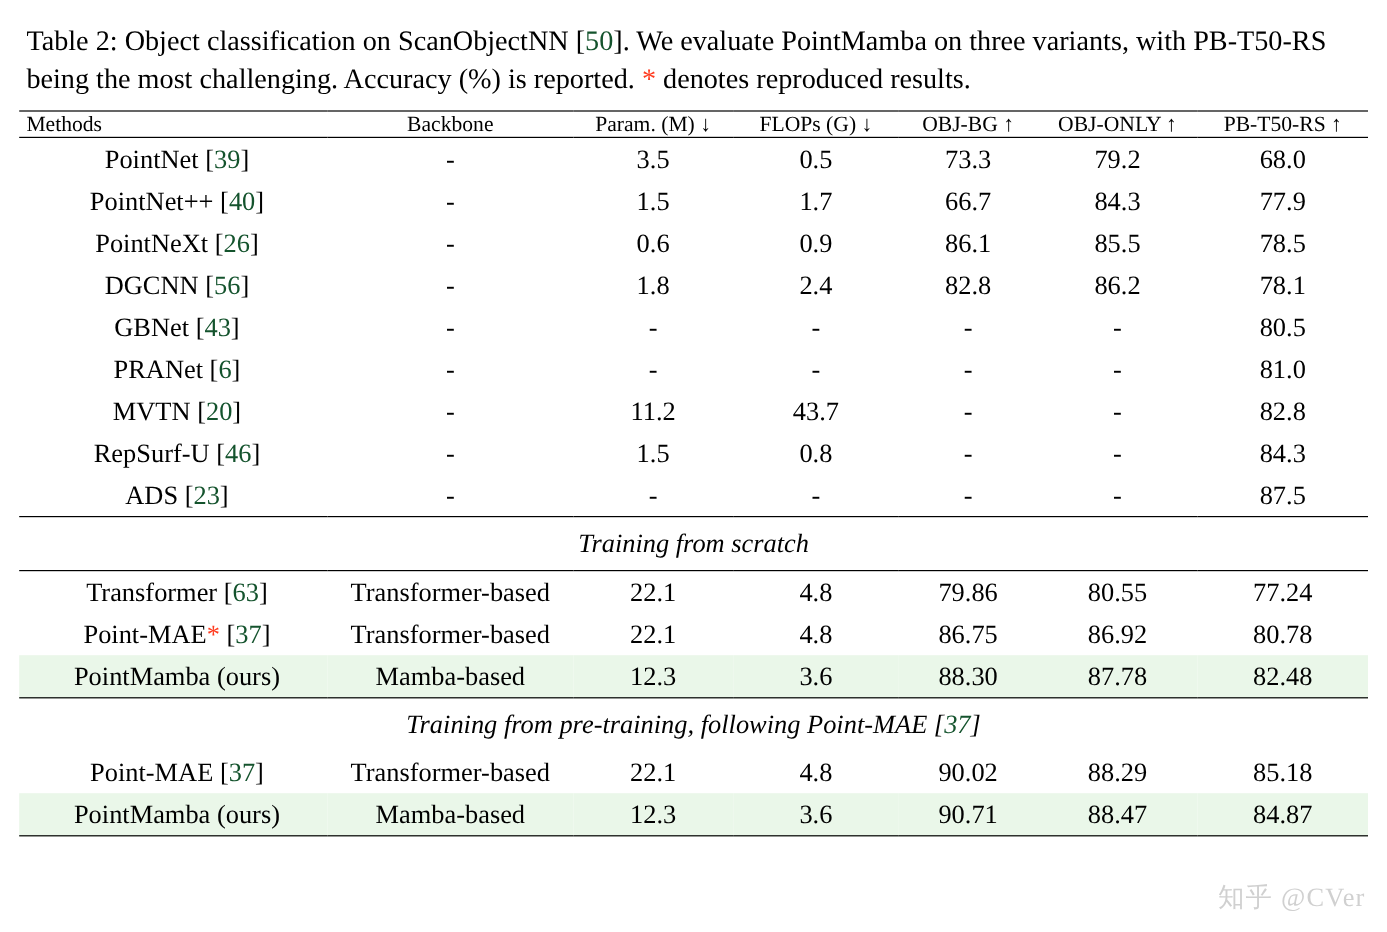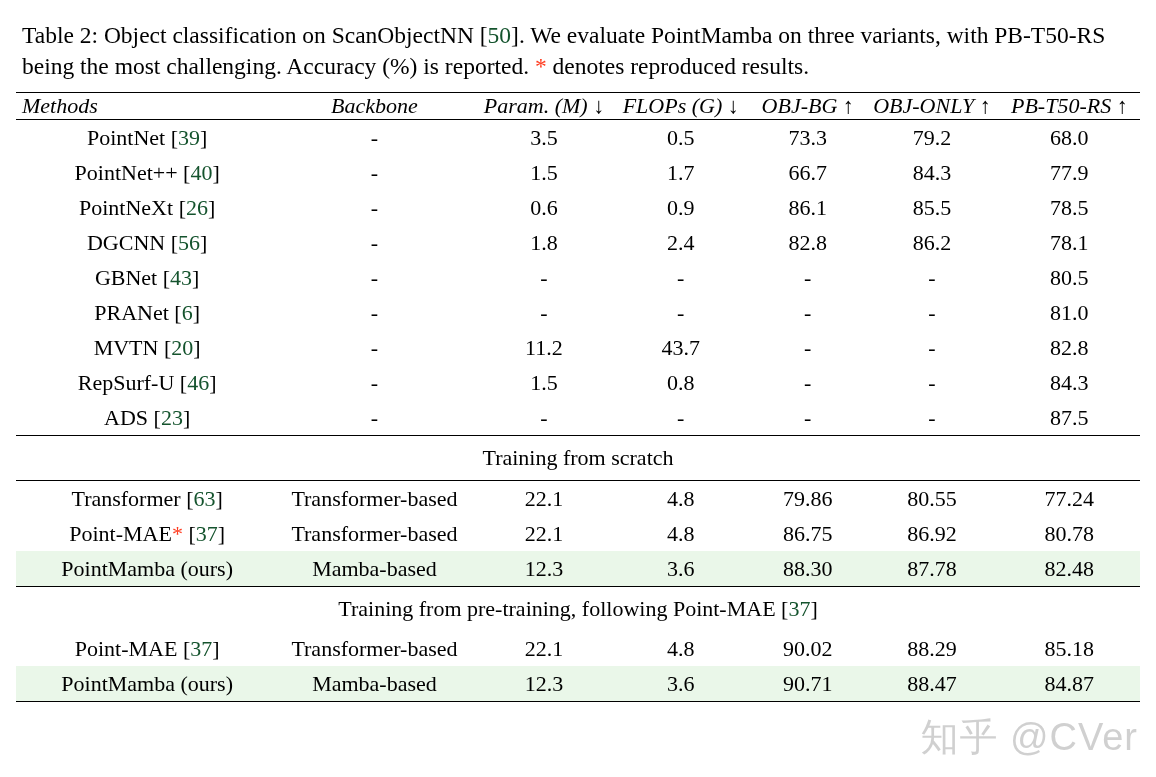--- a/index.html
+++ b/index.html
@@ -39,59 +39,59 @@
     font-weight: normal;
     text-align: center;
     vertical-align: middle;
   }
   .rule-top td { border-top: 1.6px solid #000; }
   .rule-mid td { border-top: 1.1px solid #000; }
   .rule-bot td { border-bottom: 1.6px solid #000; }
 
   .hdr td {
     padding: 7px 0 8px 0;
-    font-size: 22px;
-    font-style: italic;
+    font-size: 18px;
   }
   .hdr td.left { text-align: left; padding-left: 6px; }
 
   tr.data td {
     padding: 4.5px 0 4.5px 0;
     height: 25px;
   }
   td.methods {
     text-align: left;
     padding-left: 6px !important;
     white-space: nowrap;
   }
   td.backbone { text-align: center; white-space: nowrap; }
   .bold { font-weight: bold; }
   .hl { background: #eaf7e9; }
 
   tr.section td {
     text-align: center;
+    font-style: italic;
     padding: 9px 0 9px 0;
     font-size: 22px;
   }
 
   .col-m  { width: 268px; }
   .col-b  { width: 210px; }
   .col-p  { width: 145px; }
   .col-f  { width: 150px; }
   .col-bg { width: 125px; }
   .col-oo { width: 145px; }
   .col-pb { width: 155px; }
 
   .watermark {
     position: absolute;
     right: 18px;
     bottom: 14px;
-    font-size: 38px;
+    font-size: 22px;
     color: rgba(150,150,150,0.45);
-    font-family: Liberation Sans, sans-serif;
+    font-family: Liberation Serif, serif;
     letter-spacing: 1px;
     pointer-events: none;
     user-select: none;
   }
 </style>
 </head>
 <body>
 
 <div class="page">
 

